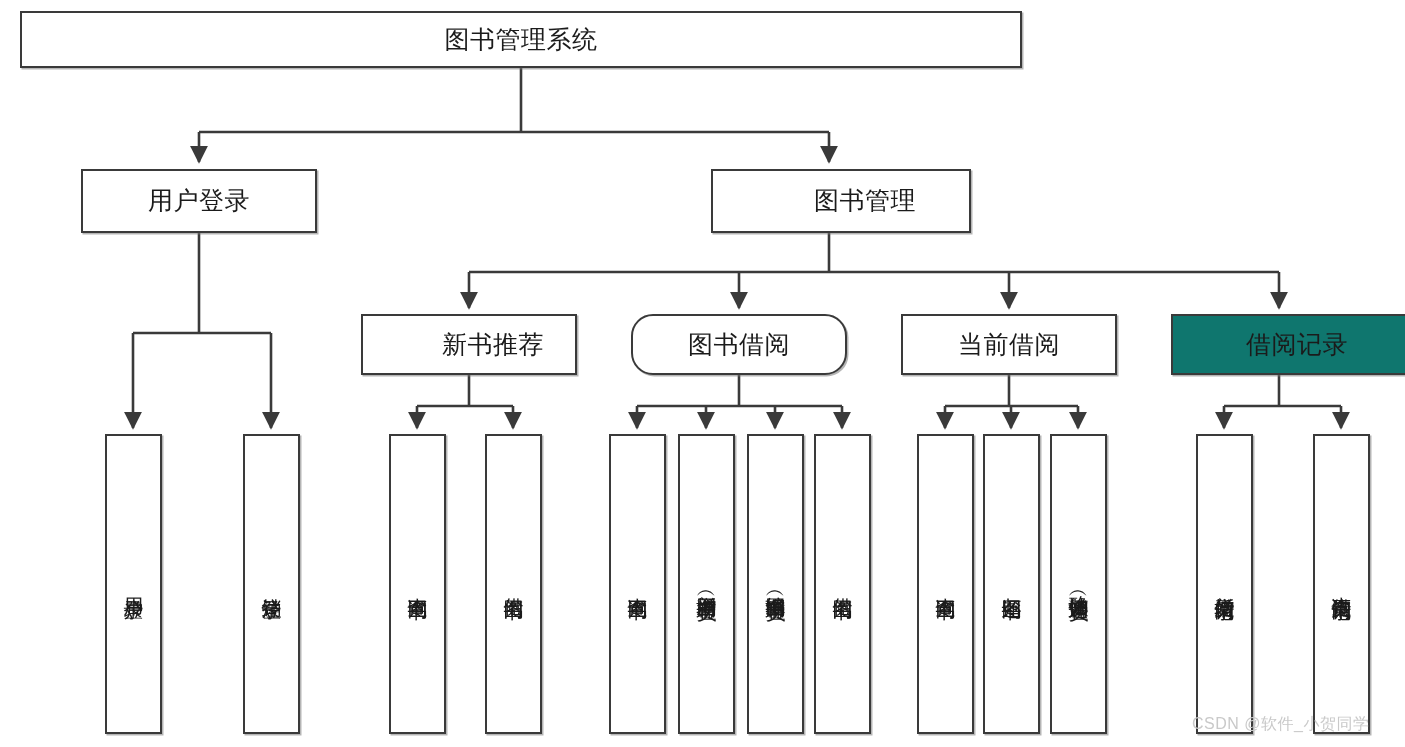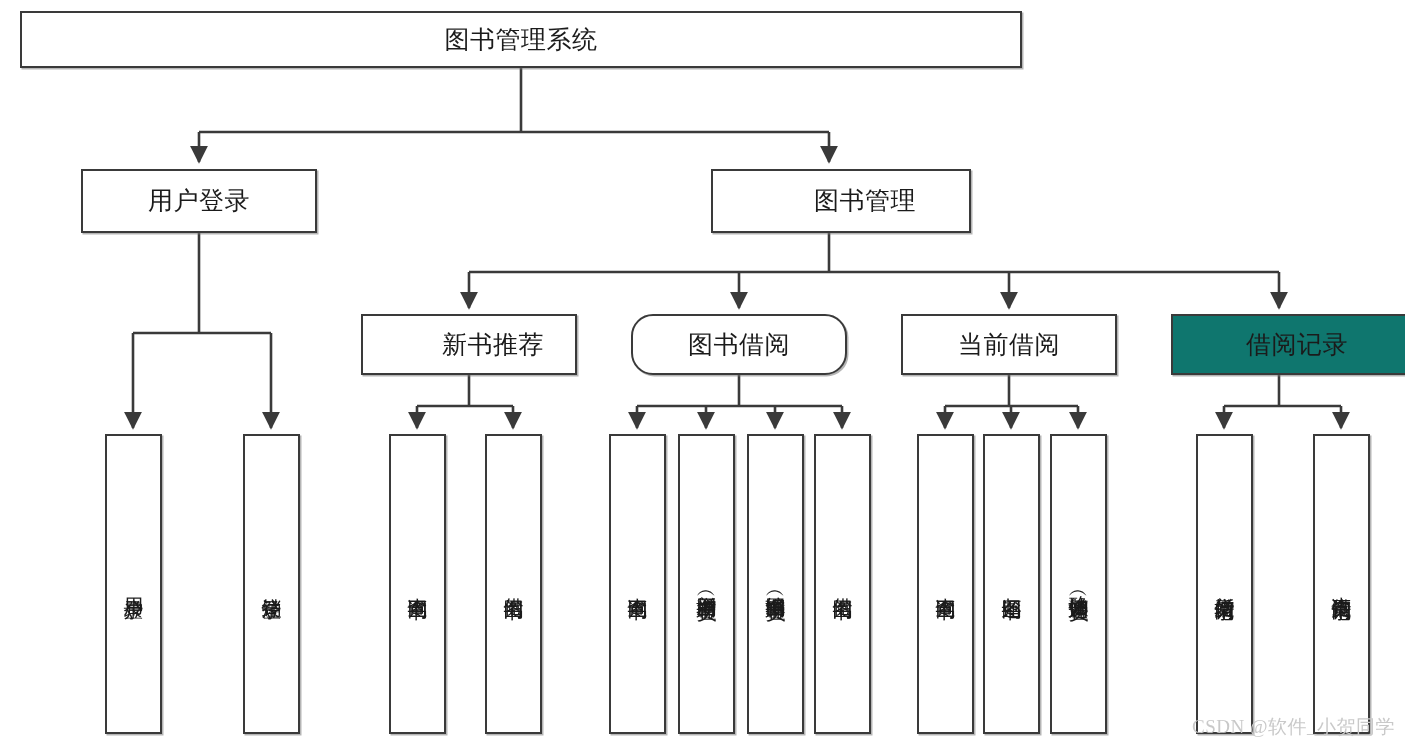--- a/index.html
+++ b/index.html
@@ -58,26 +58,26 @@
     font-size: 20px;
     line-height: 1.24;
     letter-spacing: 1px;
     max-height: 270px;
     white-space: nowrap;
   }
   .watermark {
     position: absolute;
     left: 1192px;
     top: 714px;
-    font-size: 19px;
+    font-size: 16px;
     color: #c9c9c9;
     letter-spacing: 0.5px;
     white-space: nowrap;
     z-index: 5;
-    font-family: Liberation Serif, serif;
+    font-family: Liberation Sans, sans-serif;
   }
 </style>
 </head>
 <body>
 
 <div id="canvas" style="background: rgb(255, 255, 255);">
 
   <svg id="edges" viewBox="0 0 1405 747" xmlns="http://www.w3.org/2000/svg">
     <defs>
       <marker id="arrow" viewBox="0 0 10 10" refX="9" refY="5" markerWidth="7" markerHeight="7" orient="auto-start-reverse">

